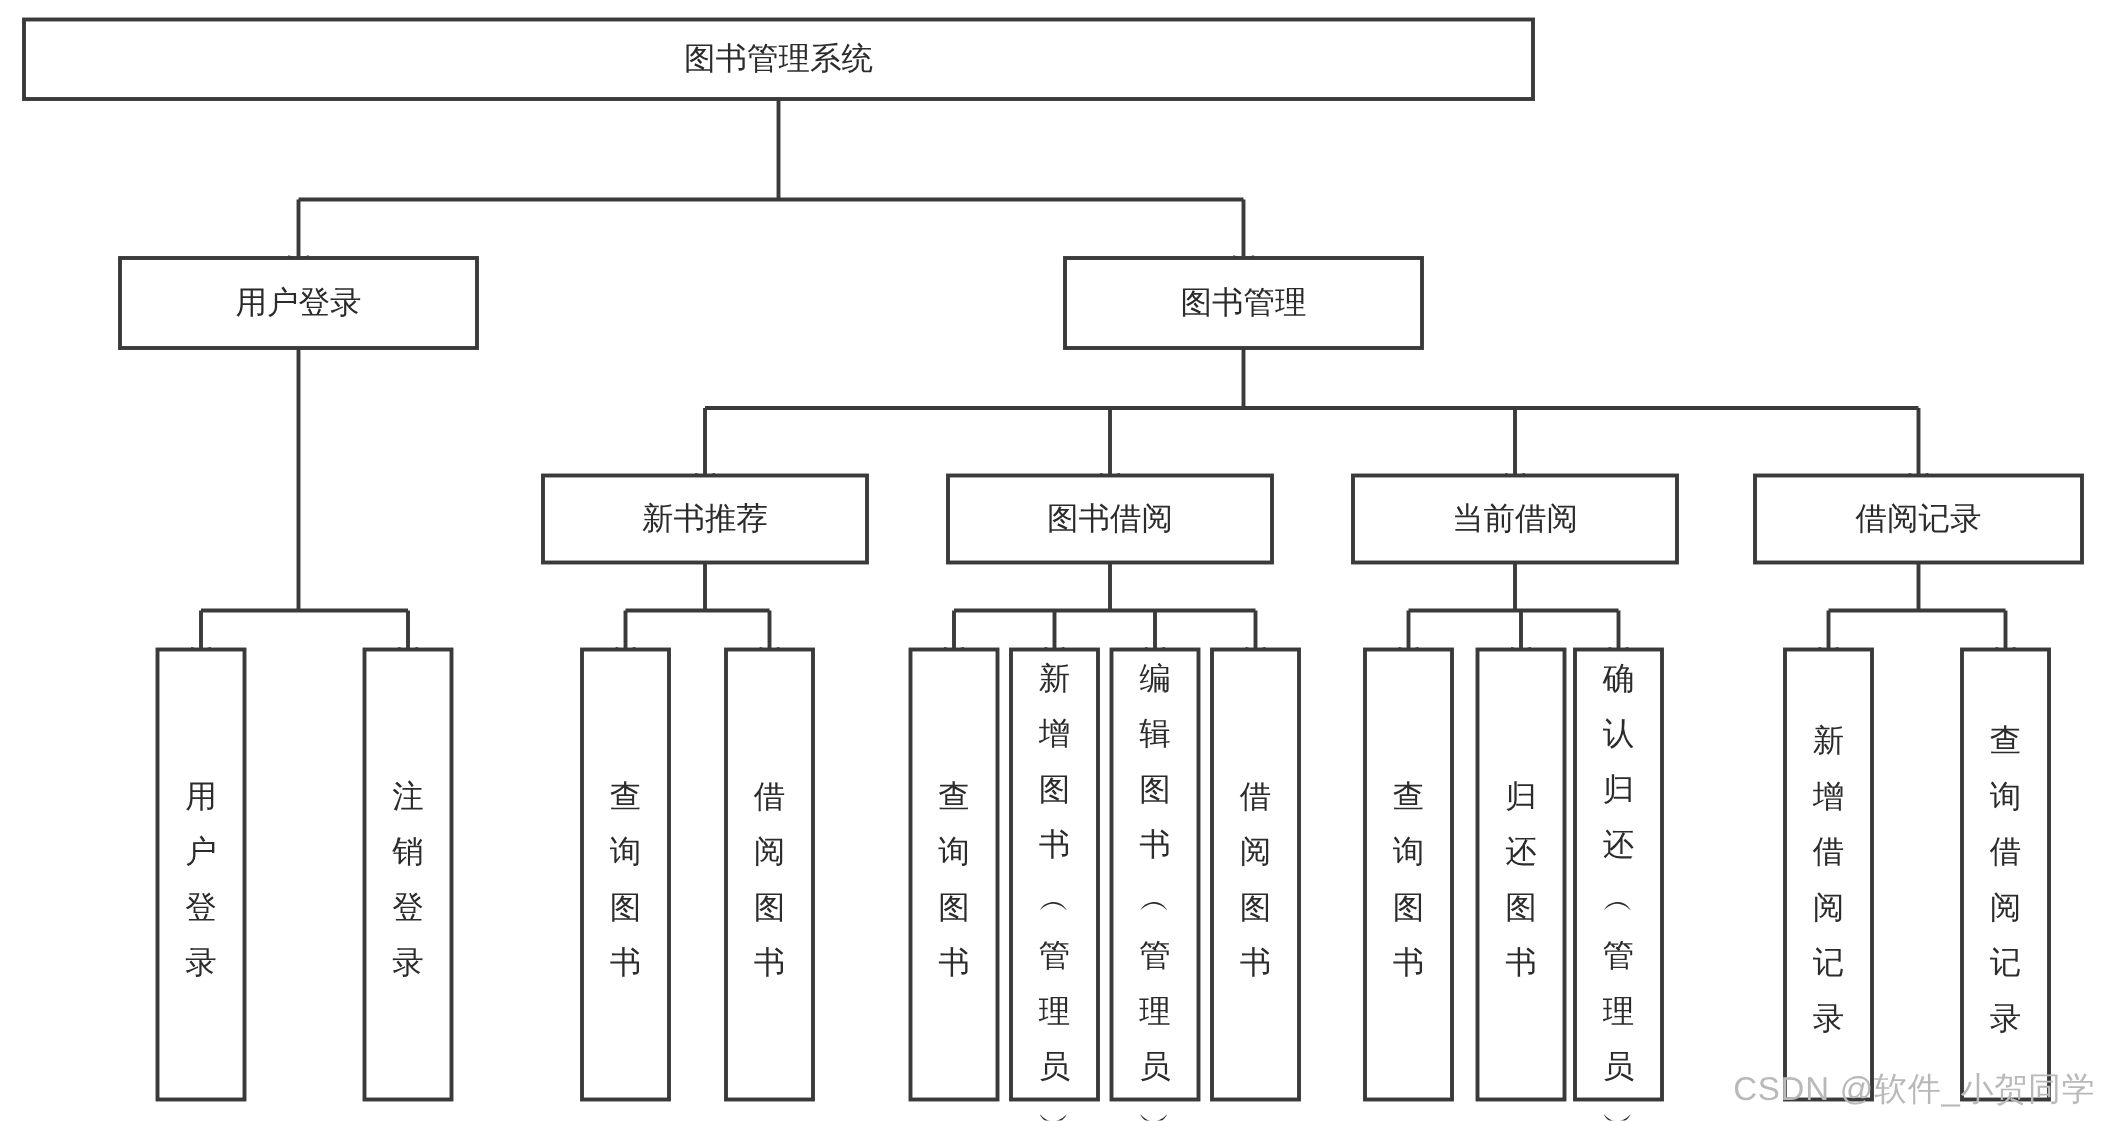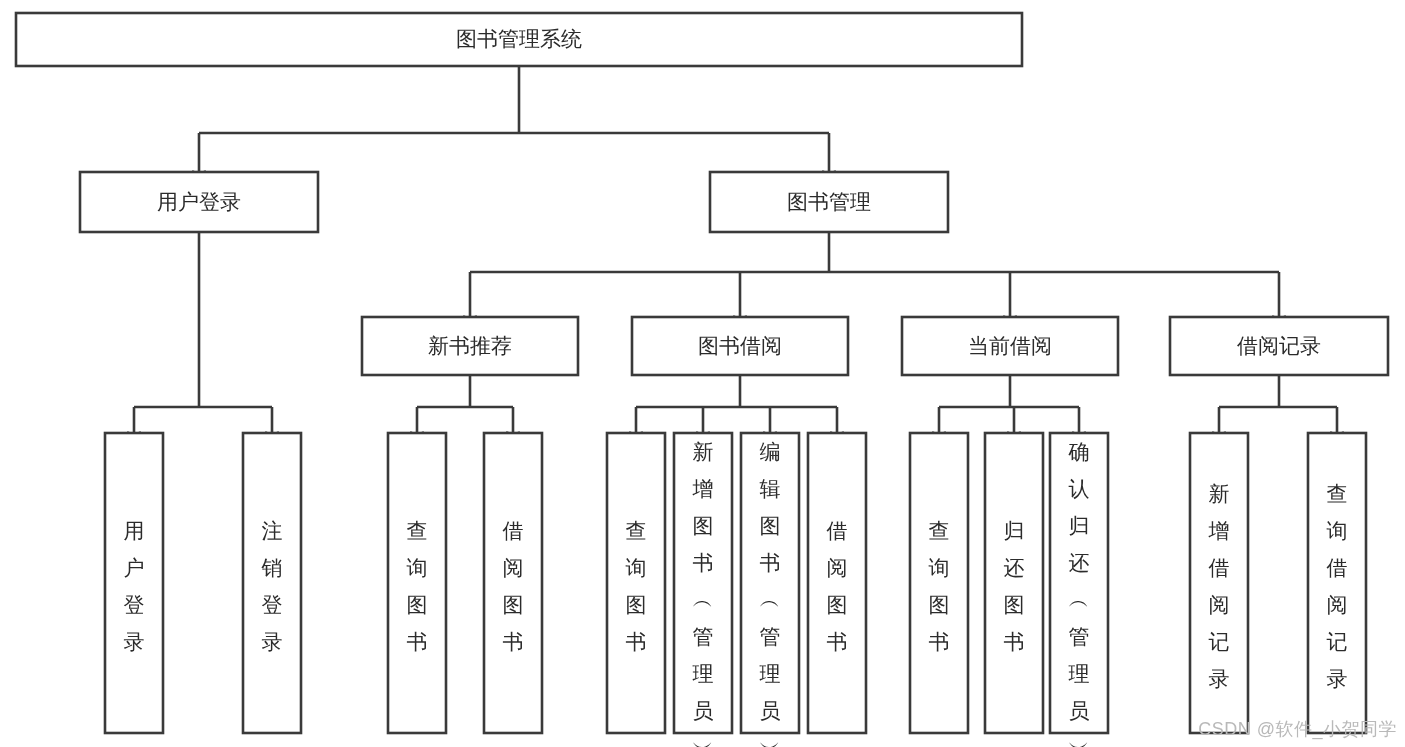--- a/index.html
+++ b/index.html
@@ -54,21 +54,21 @@
     fill: #2b2b2b;
     font-size: 21px;
     text-anchor: middle;
     white-space: pre;
   }
   .watermark-text {
     position: absolute;
     right: 8px;
     bottom: 6px;
     font-family: "Liberation Sans", "DejaVu Sans", sans-serif;
-    font-size: 18px;
+    font-size: 22px;
     color: #b9b9b9;
     letter-spacing: 0.5px;
     user-select: none;
     pointer-events: none;
   }
 </style>
 </head>
 <body>
 
 <div id="diagram-root">

